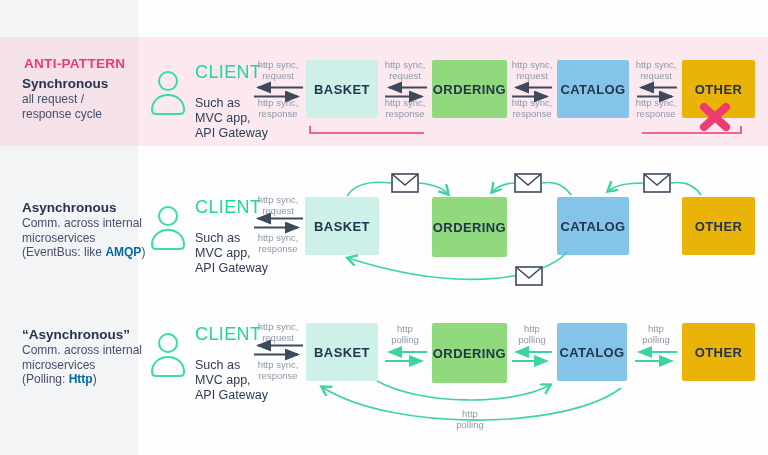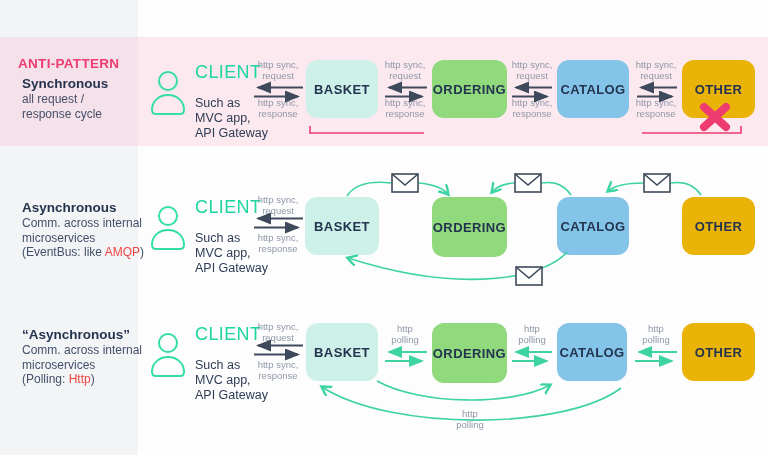--- a/index.html
+++ b/index.html
@@ -10,47 +10,47 @@
   }
   .abs{position:absolute;}
   
   #sidebar-bg{left:0;top:0;width:138px;height:455px;background:#f3f4f6;}
   #row1-bg{left:0;top:37px;width:768px;height:109px;background:#fbe9ef;}
   #row1-side-bg{left:0;top:37px;width:138px;height:109px;background:#f5e1e9;}
   
   .rowTag{font-size:13.5px;font-weight:bold;color:#ee3b70;letter-spacing:.3px;}
   .rowTitle{font-size:13.5px;font-weight:bold;color:#25344e;}
   .rowDesc{font-size:12px;color:#44506a;line-height:14.5px;white-space:pre-line;width:132px;}
-  .b{font-weight:normal;color:#ef4444;}
+  .b{font-weight:bold;color:#0369a1;}
   
   .clientTitle{font-size:18px;font-weight:normal;color:#1fd5a0;letter-spacing:.4px;}
   .clientSub{font-size:12.5px;color:#2e3c55;line-height:15px;margin-top:16px;}
   
   .syncLabel{width:64px;text-align:center;font-size:9.5px;line-height:11px;color:#8f98a8;white-space:pre-line;}
   
-  .svc{height:58px;border-radius:12px;display:flex;align-items:center;justify-content:center;
+  .svc{height:58px;border-radius:2px;display:flex;align-items:center;justify-content:center;
        font-size:13px;font-weight:bold;color:#24344f;letter-spacing:.4px;}
   .svc-basket{background:#cdf0e9;}
   .svc-ordering{background:#90d97d;}
   .svc-catalog{background:#84c4e8;}
   .svc-other{background:#eab308;}
   
   .sameCycle{width:214px;text-align:center;font-size:10.5px;font-weight:bold;color:#ee2f68;letter-spacing:.2px;}
   #overlay{left:0;top:0;pointer-events:none;}
 </style>
 </head>
 <body>
 
 <div id="stage">
 
   <div class="abs" id="sidebar-bg"></div>
   <div class="abs" id="row1-bg"></div>
   <div class="abs" id="row1-side-bg"></div>
 
-  <div class="abs rowTag" style="left:18px;top:56px">ANTI-PATTERN</div>
+  <div class="abs rowTag" style="left:24px;top:56px">ANTI-PATTERN</div>
   <div class="abs rowTitle" style="left:22px;top:76px">Synchronous</div>
   <div class="abs rowTitle" style="left:22px;top:200px">Asynchronous</div>
 
   <div class="abs rowDesc" style="left:22px;top:92px">all request /
 response cycle</div>
   <div class="abs rowDesc" style="left:22px;top:216px"><span>Comm. across internal</span><br><span>microservices</span><br><span>(EventBus: like </span><span class="b">AMQP</span><span>)</span></div>
 
   <div class="abs rowTitle" style="left:22px;top:327px">“Asynchronous”</div>
   <div class="abs rowDesc" style="left:22px;top:343px"><span>Comm. across internal</span><br><span>microservices</span><br><span>(Polling: </span><span class="b">Http</span><span>)</span></div>
 

